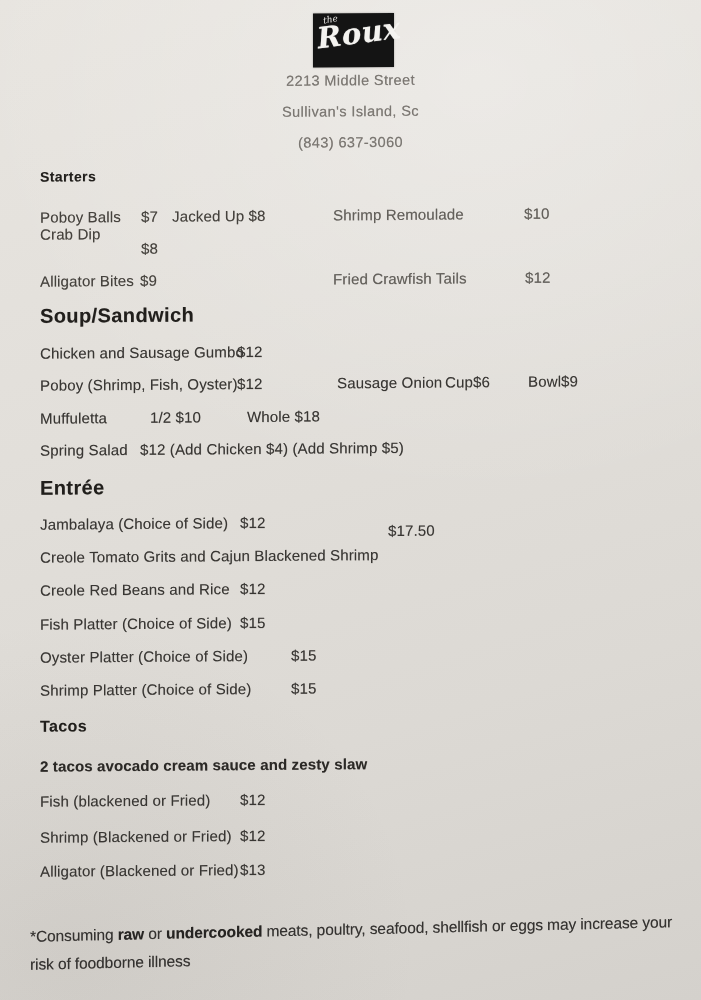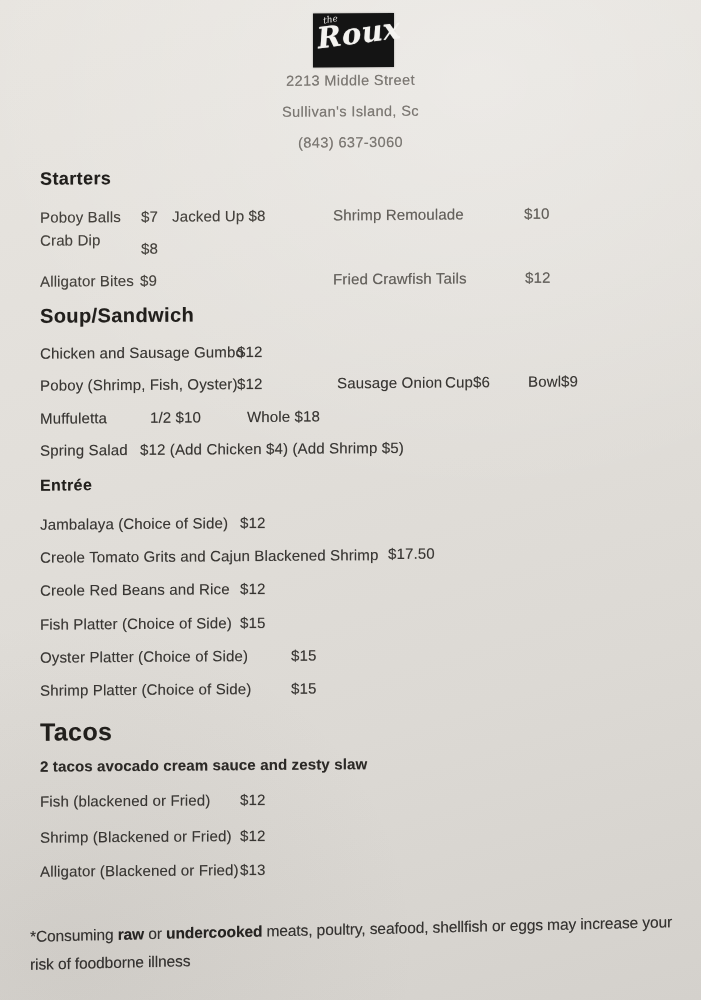--- a/index.html
+++ b/index.html
@@ -12,21 +12,21 @@
       radial-gradient(120% 70% at 68% 8%, rgba(255,255,255,0.28), rgba(255,255,255,0) 60%),
       radial-gradient(90% 60% at 10% 95%, rgba(120,115,108,0.10), rgba(120,115,108,0) 55%),
       linear-gradient(163deg,#e8e5e0 0%,#e2dfda 38%,#dcd9d4 70%,#d4d1cc 100%);
   }
   .content{position:absolute;inset:0;transform:skewY(-0.45deg);transform-origin:0 0;}
   .t{
     position:absolute;white-space:nowrap;line-height:1.2;
     color:#45423d;font-size:15px;letter-spacing:.15px;
     text-shadow:.2px .2px .6px rgba(80,76,70,.45);
   }
-  .sec{font-size:18px;font-weight:700;color:#211f1c;letter-spacing:.4px;}
+  .sec{font-size:14px;font-weight:700;color:#211f1c;letter-spacing:.4px;}
   .muted{color:#63605b;}
   .dark{color:#383633;}
   .boldline{font-weight:700;color:#2b2926;}
   .center{left:0;width:701px;text-align:center;}
   .addr{color:#7b7772;font-size:14.5px;letter-spacing:.4px;}
   .logo-box{
     position:absolute;left:313px;top:16px;width:81px;height:54px;
     background:#141414;box-shadow:0 0 2px rgba(0,0,0,.35);
   }
   .logo-script{
@@ -59,21 +59,21 @@
     <div class="t center addr" style="top:137px">(843) 637-3060</div>
 
     <div class="t sec" style="left:40px;top:169px">Starters</div>
 
     <span class="t" style="left:40px;top:209px">Poboy Balls</span>
     <span class="t" style="left:141px;top:209px">$7</span>
     <span class="t" style="left:172px;top:209px">Jacked Up $8</span>
     <span class="t muted" style="left:333px;top:209px">Shrimp Remoulade</span>
     <span class="t muted" style="left:524px;top:209px">$10</span>
 
-    <span class="t" style="left:40px;top:232px">Crab Dip</span>
+    <span class="t" style="left:40px;top:226px">Crab Dip</span>
     <span class="t" style="left:141px;top:241px">$8</span>
 
     <span class="t" style="left:40px;top:273px">Alligator Bites</span>
     <span class="t" style="left:140px;top:273px">$9</span>
     <span class="t muted" style="left:333px;top:273px">Fried Crawfish Tails</span>
     <span class="t muted" style="left:525px;top:273px">$12</span>
 
     <div class="t sec" style="left:40px;top:304px;font-size:20px">Soup/Sandwich</div>
 
     <span class="t dark" style="left:40px;top:345px">Chicken and Sausage Gumbo</span>
@@ -85,41 +85,41 @@
     <span class="t dark" style="left:445px;top:377px">Cup$6</span>
     <span class="t dark" style="left:528px;top:377px">Bowl$9</span>
 
     <span class="t dark" style="left:40px;top:410px">Muffuletta</span>
     <span class="t dark" style="left:150px;top:410px">1/2 $10</span>
     <span class="t dark" style="left:247px;top:410px">Whole $18</span>
 
     <span class="t dark" style="left:40px;top:442px">Spring Salad</span>
     <span class="t dark" style="left:140px;top:442px">$12 (Add Chicken $4) (Add Shrimp $5)</span>
 
-    <div class="t sec" style="left:40px;top:476px;font-size:16px">Entrée</div>
+    <div class="t sec" style="left:40px;top:476px;font-size:20px">Entrée</div>
 
     <span class="t dark" style="left:40px;top:516px">Jambalaya (Choice of Side)</span>
     <span class="t dark" style="left:240px;top:516px">$12</span>
 
     <span class="t dark" style="left:40px;top:549px">Creole Tomato Grits and Cajun Blackened Shrimp</span>
-    <span class="t dark" style="left:388px;top:548px">$17.50</span>
+    <span class="t dark" style="left:388px;top:525px">$17.50</span>
 
     <span class="t dark" style="left:40px;top:582px">Creole Red Beans and Rice</span>
     <span class="t dark" style="left:240px;top:582px">$12</span>
 
     <span class="t dark" style="left:40px;top:616px">Fish Platter (Choice of Side)</span>
     <span class="t dark" style="left:240px;top:616px">$15</span>
 
     <span class="t dark" style="left:40px;top:649px">Oyster Platter (Choice of Side)</span>
     <span class="t dark" style="left:291px;top:649px">$15</span>
 
     <span class="t dark" style="left:40px;top:682px">Shrimp Platter (Choice of Side)</span>
     <span class="t dark" style="left:291px;top:682px">$15</span>
 
-    <div class="t sec" style="left:40px;top:717px;font-size:25px">Tacos</div>
+    <div class="t sec" style="left:40px;top:717px;font-size:16px">Tacos</div>
 
     <span class="t boldline" style="left:40px;top:758px">2 tacos avocado cream sauce and zesty slaw</span>
 
     <span class="t dark" style="left:40px;top:793px">Fish (blackened or Fried)</span>
     <span class="t dark" style="left:240px;top:793px">$12</span>
 
     <span class="t dark" style="left:40px;top:829px">Shrimp (Blackened or Fried)</span>
     <span class="t dark" style="left:240px;top:829px">$12</span>
 
     <span class="t dark" style="left:40px;top:863px">Alligator (Blackened or Fried)</span>

